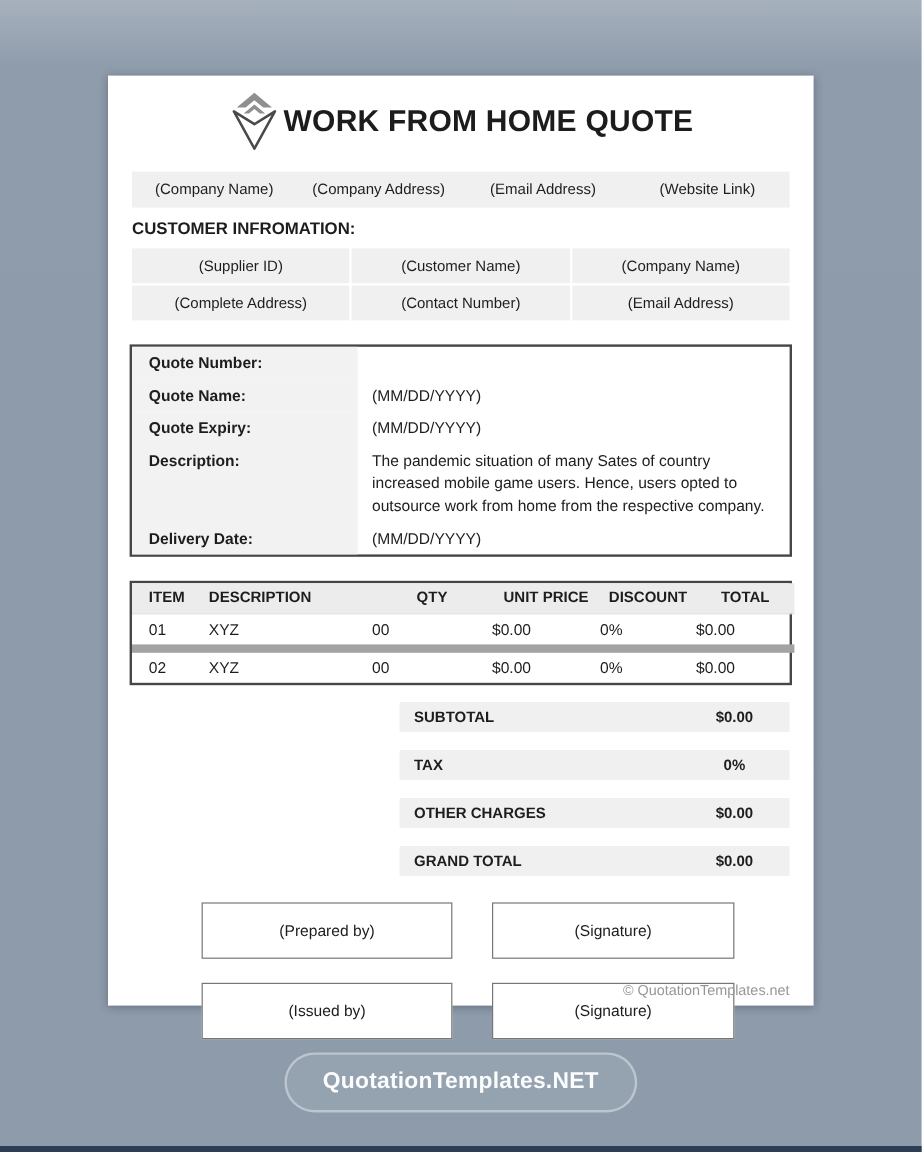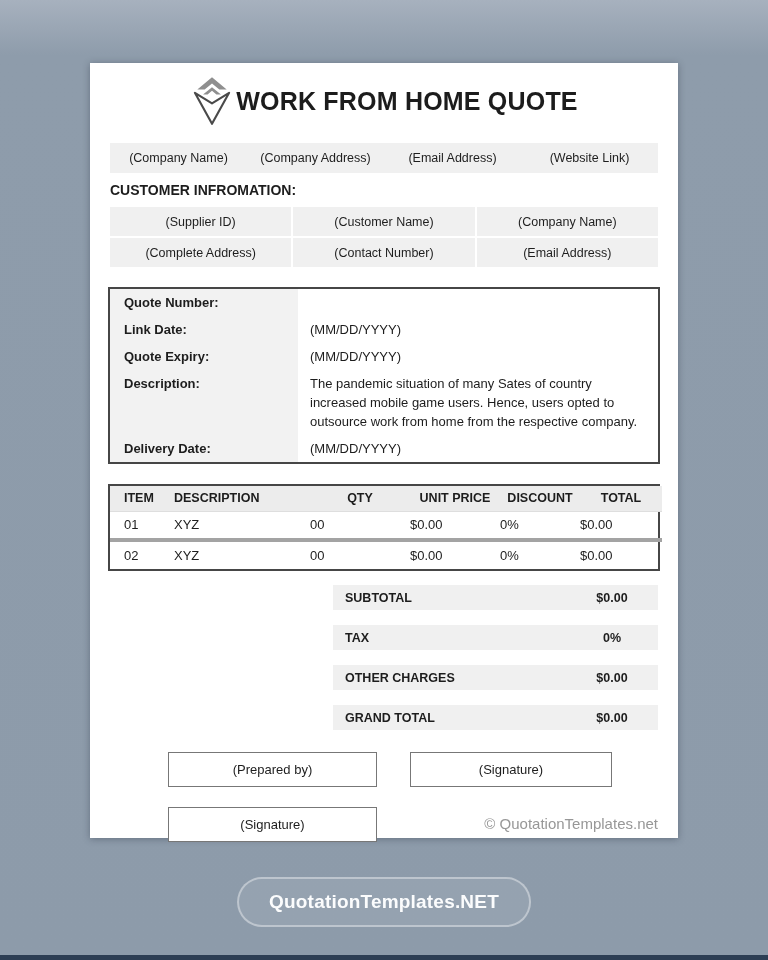--- a/index.html
+++ b/index.html
@@ -60,47 +60,47 @@
   }
   .q-value { font-size:13px; padding:4px 18px 4px 12px; line-height:19px; }
 
   
   .items-box { margin:20px 18px 0 18px; border:2px solid #464646; }
   table.items { width:100%; border-collapse:collapse; table-layout:fixed; }
   table.items th {
     background:#ececec; font-size:12.5px; font-weight:700; height:25px;
     border-bottom:1px solid #dedede;
   }
-  table.items td { font-size:13px; height:29px; border-bottom:4px solid #a3a3a3; }
+  table.items td { font-size:13px; height:29px; border-bottom:7px solid #a3a3a3; }
   table.items tr:last-child td { border-bottom:none; }
   .c-left { text-align:left; padding-left:14px; }
   .c-center { }
 
   
   .summary { margin:14px 20px 0 243px; display:flex; flex-direction:column; gap:15px; }
   .s-row {
     background:#f0f0f0; height:25px; display:flex; align-items:center;
     font-weight:700; font-size:12.5px;
   }
   .s-label { flex:1; padding-left:12px; }
   .s-value { width:92px; text-align:center; }
 
   
   .signatures {
     margin:22px 0 0 78px;
     display:grid; grid-template-columns:209px 202px; column-gap:33px; row-gap:20px;
   }
   .sig-box {
-    height:35px; border:1px solid #777777; background:#ffffff;
+    height:47px; border:1px solid #777777; background:#ffffff;
     display:flex; align-items:center; justify-content:center; font-size:13px;
   }
 
   .copyright {
     position:absolute; right:20px; bottom:6px;
-    font-size:15px; color:#979797;
+    font-size:12px; color:#979797;
   }
 
   
   .site-badge {
     position:absolute; left:50%; top:877px; transform:translateX(-50%);
     padding:12px 30px; border-radius:26px;
     background:rgba(255,255,255,0.07);
     border:2px solid rgba(255,255,255,0.38);
     color:#fbfcfd; font-size:19px; font-weight:700; letter-spacing:0.2px;
     cursor:pointer;
@@ -136,21 +136,21 @@
     <div class="cell">(Complete Address)</div>
     <div class="cell">(Contact Number)</div>
     <div class="cell">(Email Address)</div>
   </div>
 
   <div class="quote-box">
     <div class="q-row">
       <div class="q-label">Quote Number:</div>
     </div>
     <div class="q-row">
-      <div class="q-label">Link Date:</div>
+      <div class="q-label">Quote Name:</div>
       <div class="q-value">(MM/DD/YYYY)</div>
     </div>
     <div class="q-row">
       <div class="q-label">Quote Expiry:</div>
       <div class="q-value">(MM/DD/YYYY)</div>
     </div>
     <div class="q-row">
       <div class="q-label">Description:</div>
       <div class="q-value">The pandemic situation of many Sates of country increased mobile game users. Hence, users opted to outsource work from home from the respective company.</div>
     </div>
@@ -216,20 +216,21 @@
     </div>
     <div class="s-row">
       <div class="s-label">GRAND TOTAL</div>
       <div class="s-value">$0.00</div>
     </div>
   </div>
 
   <div class="signatures">
     <div class="sig-box">(Prepared by)</div>
     <div class="sig-box">(Signature)</div>
+    <div class="sig-box">(Issued by)</div>
     <div class="sig-box">(Signature)</div>
   </div>
 
   <div class="copyright">© QuotationTemplates.net</div>
 </div>
 
 <div class="site-badge">QuotationTemplates.NET</div>
 
 <div class="bottom-strip"></div>
 

